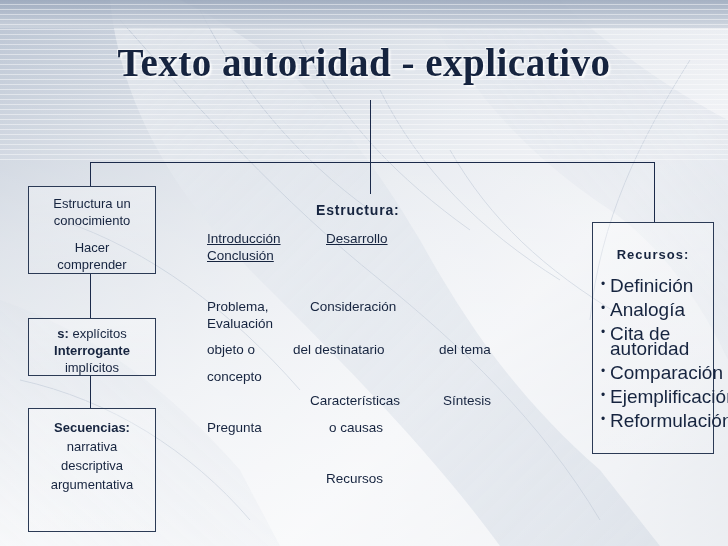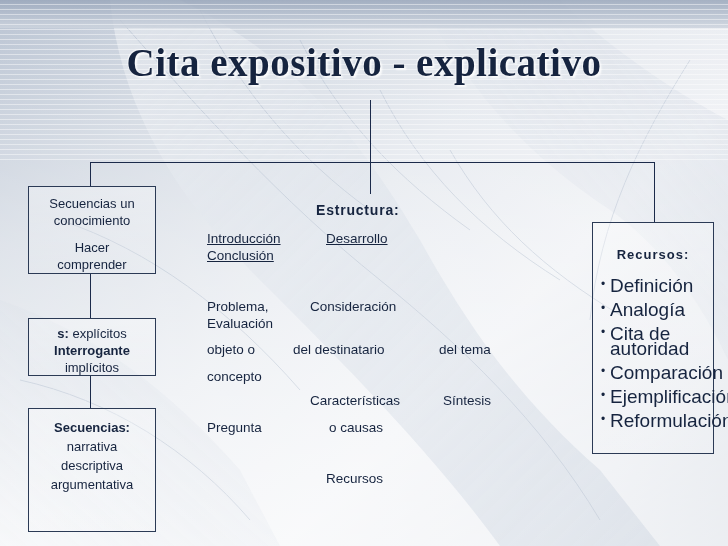--- a/index.html
+++ b/index.html
@@ -180,32 +180,32 @@
       <path d="M380 90 C420 170 480 230 560 280"></path>
       <path d="M450 150 C490 220 545 270 620 315"></path>
       <path d="M60 220 C150 250 230 310 300 390"></path>
       <path d="M20 380 C110 400 190 450 250 520"></path>
       <path d="M690 60 C640 140 600 220 590 320"></path>
     </g>
   </svg>
   <div class="topband"></div>
   <div class="scanlines"></div>
 
-  <div class="title">Cita expositivo - explicativo</div>
+  <div class="title">Texto autoridad - explicativo</div>
 
   <div class="line v" style="left:370px; top:100px; height:62px;"></div>
   <div class="line h" style="left:90px; top:162px; width:565px;"></div>
   <div class="line v" style="left:90px; top:162px; height:25px;"></div>
   <div class="line v" style="left:370px; top:162px; height:32px;"></div>
   <div class="line v" style="left:654px; top:162px; height:60px;"></div>
   <div class="line v" style="left:90px; top:274px; height:44px;"></div>
   <div class="line v" style="left:90px; top:376px; height:32px;"></div>
 
   <div class="box" id="box-demostrar">
-    <div>Secuencias un</div>
+    <div>Estructura un</div>
     <div>conocimiento</div>
     <div style="height:10px"></div>
     <div>Hacer</div>
     <div>comprender</div>
   </div>
 
   <div class="box" id="box-interrogantes">
     <div>
       <span class="b-strong">s:</span><span> explícitos</span>
     </div>

